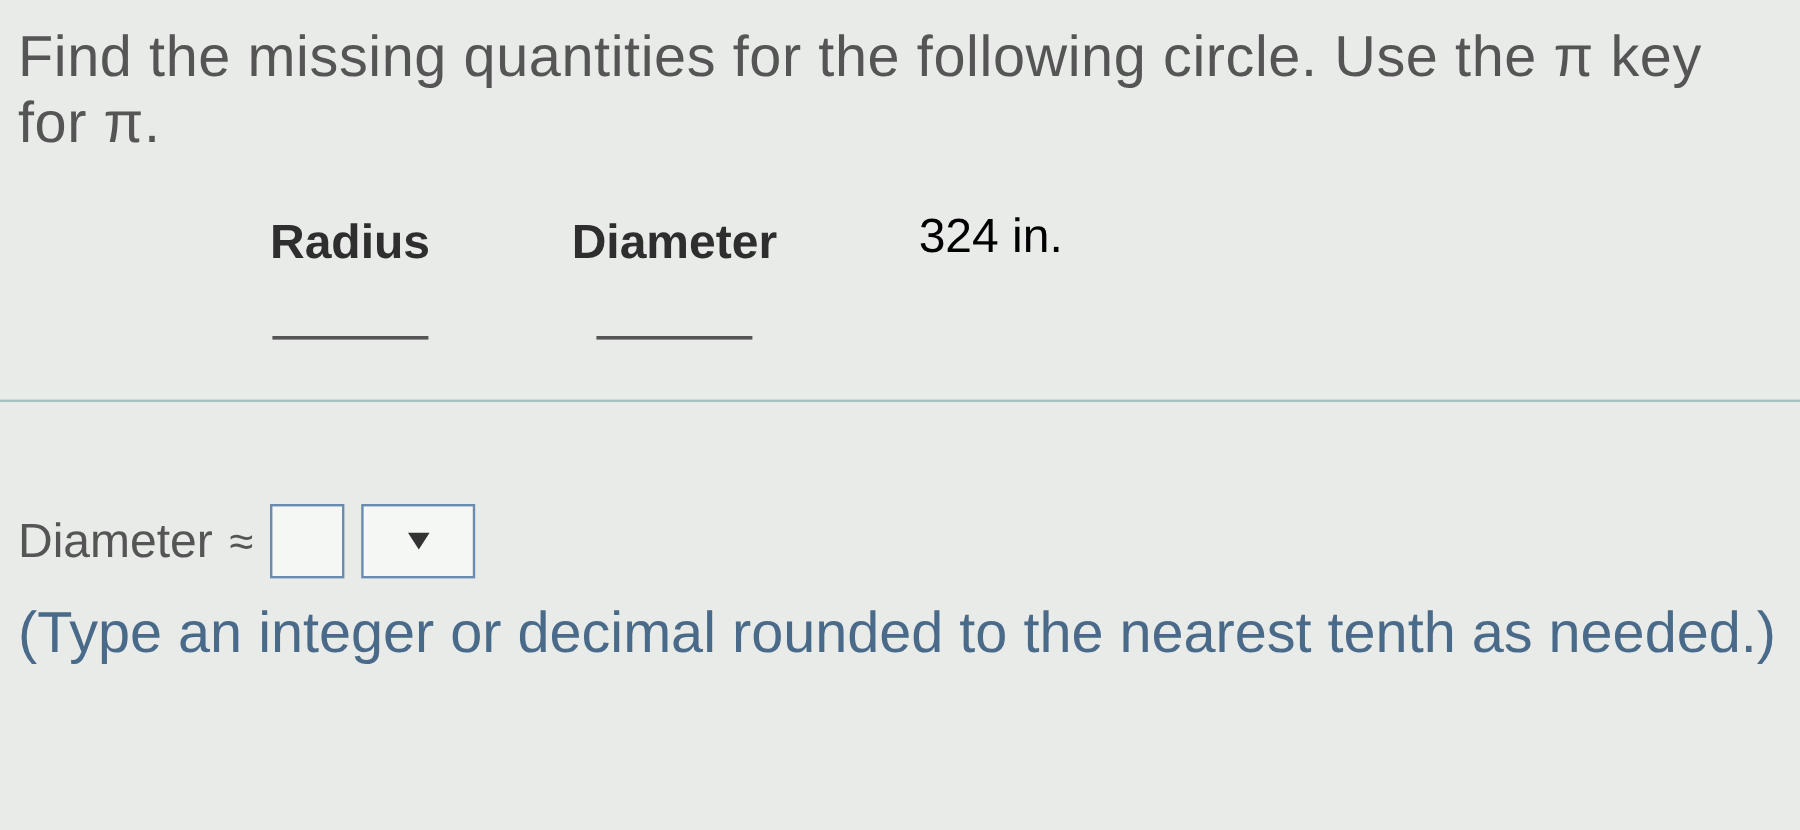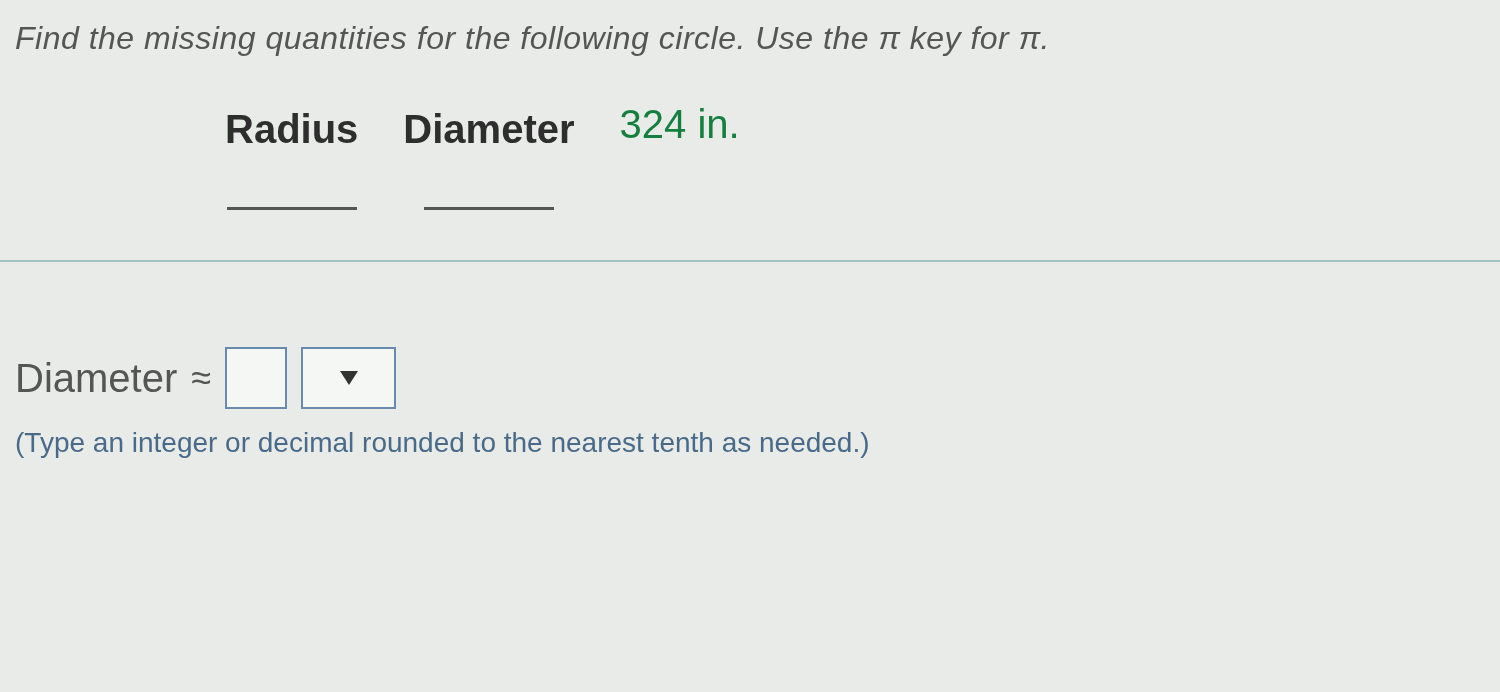--- a/index.html
+++ b/index.html
@@ -12,29 +12,28 @@
       height: 692px;
       background: #e8ebe8;
       font-family: Arial, Helvetica, sans-serif;
       color: #4a4a4a;
       overflow: hidden;
     }
     .container {
       padding: 20px 15px 0 15px;
     }
     .instruction {
-      font-size: 32px;
+      font-size: 48px;
       color: #555;
       margin-bottom: 50px;
       letter-spacing: 0.5px;
-      font-style: italic;
     }
     .table-area {
       display: flex;
-      gap: 45px;
+      gap: 118px;
       padding-left: 210px;
       margin-bottom: 50px;
     }
     .column {
       display: flex;
       flex-direction: column;
       align-items: center;
     }
     .col-header {
       font-size: 40px;
@@ -42,21 +41,21 @@
       color: #2e2e2e;
       margin-bottom: 30px;
     }
     .blank-line {
       width: 130px;
       border-bottom: 3px solid #555;
       height: 28px;
     }
     .value {
       font-size: 40px;
-      color: #15803d;
+      color: #000000;
       margin-top: -5px;
     }
     .divider {
       width: 100%;
       height: 2px;
       background: #7aa8a8;
       opacity: 0.6;
       margin-top: 30px;
     }
     .answer-area {
@@ -93,21 +92,21 @@
       cursor: pointer;
     }
     .dropdown-arrow {
       width: 0;
       height: 0;
       border-left: 9px solid transparent;
       border-right: 9px solid transparent;
       border-top: 14px solid #333;
     }
     .hint {
-      font-size: 28px;
+      font-size: 48px;
       color: #4a6a8a;
       margin-top: 18px;
     }
   </style>
 </head>
 <body>
 
 <div class="container">
   <div class="instruction">Find the missing quantities for the following circle. Use the π key for π.</div>
 

